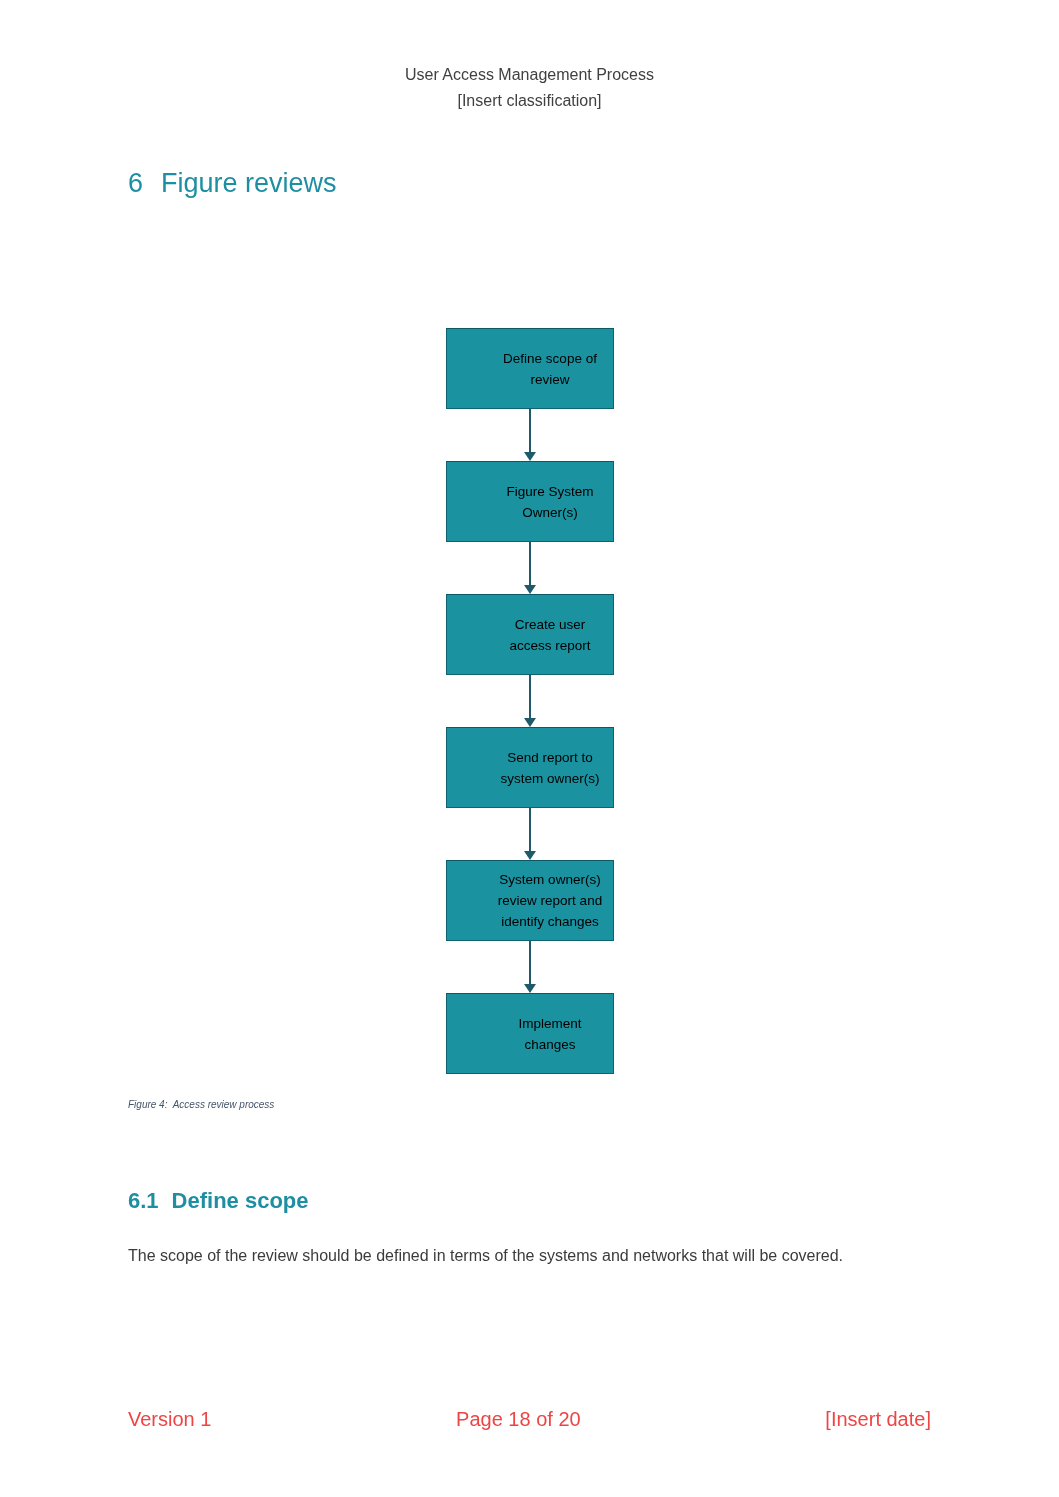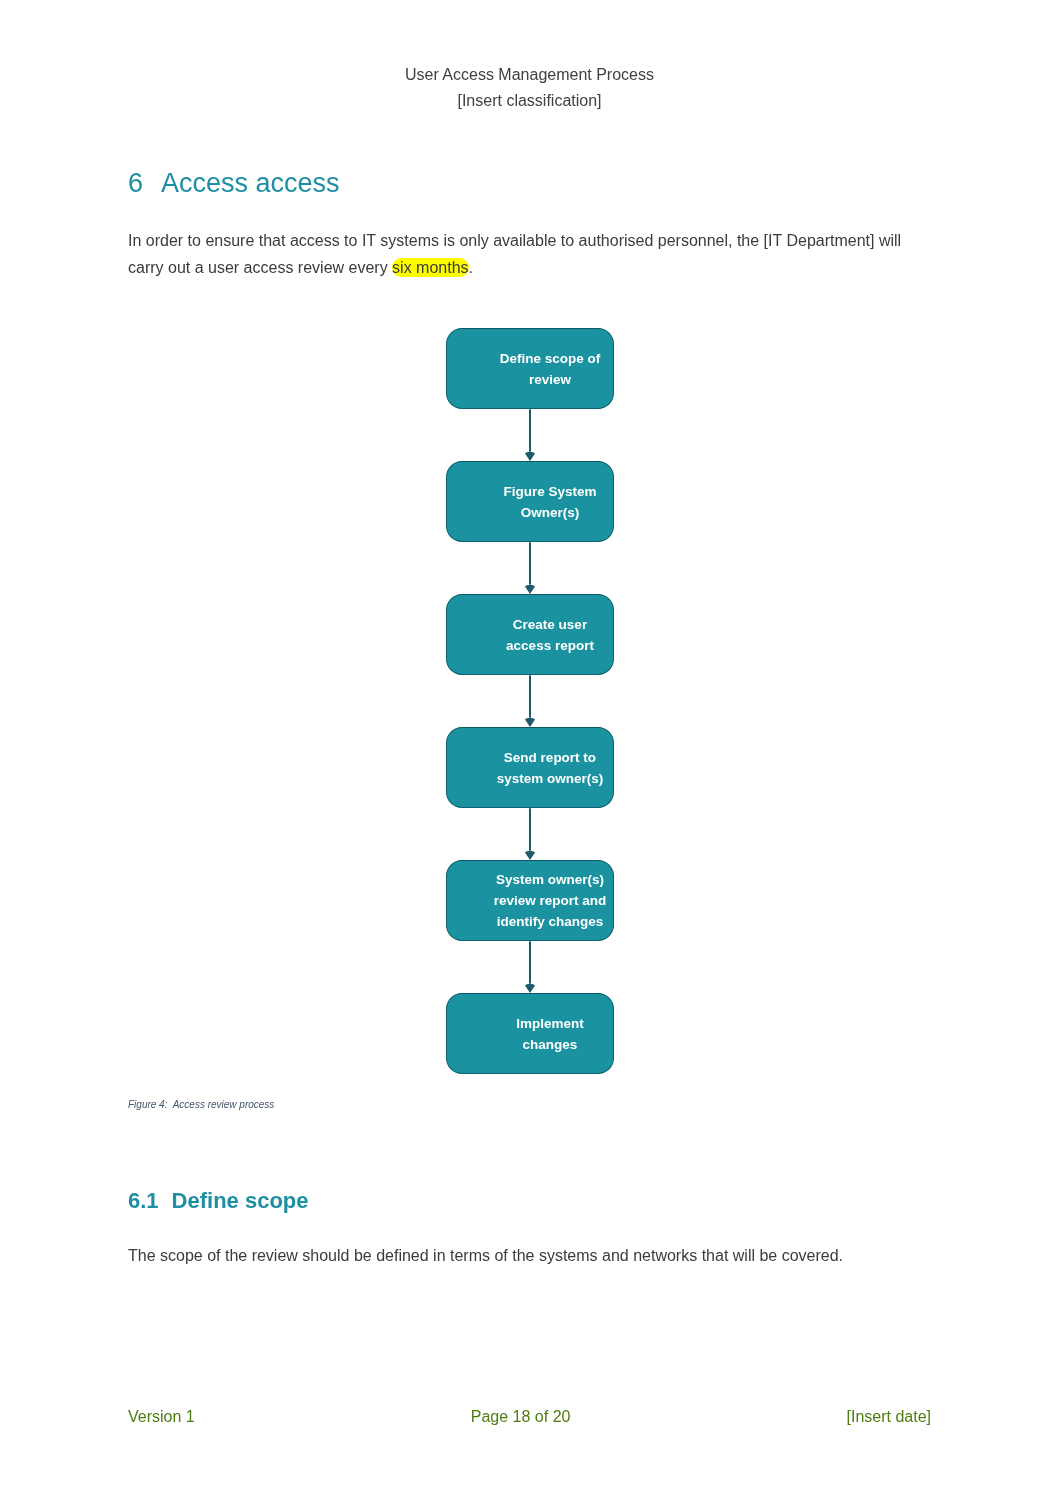--- a/index.html
+++ b/index.html
@@ -1,15 +1,15 @@
 <!DOCTYPE html>
 <html><head>
 <meta charset="utf-8">
 <style>
-  * { margin: 0; padding: 0; box-sizing: border-box; border-radius: 16px; }
+  * { margin: 0; padding: 0; box-sizing: border-box; }
   html, body { background: #ffffff; }
   .page {
     position: relative;
     width: 1059px;
     height: 1497px;
     background: #ffffff;
     font-family: "Liberation Sans", sans-serif;
     color: #3b3b3b;
     overflow: hidden;
   }
@@ -59,23 +59,23 @@
     display: flex;
     flex-direction: column;
     align-items: center;
   }
   .flow-box {
     width: 168px;
     height: 81px;
     background: #1a92a0;
     border: 1px solid #0d6370;
     border-top-color: #0b5965;
-    color: #ffffff;
+    color: #000000;
     font-size: 13.5px;
-    font-weight: 700;
+    font-weight: 400;
     line-height: 21px;
     text-align: center;
     display: flex;
     align-items: center;
     justify-content: center;
     white-space: pre-line;
     padding-left: 40px;
   }
   .connector {
     height: 52px;
@@ -102,39 +102,38 @@
     color: #44546a;
     white-space: pre-wrap;
   }
   .foot {
     position: absolute;
     top: 1408px; left: 128px;
     width: 803px;
     display: flex;
     justify-content: space-between;
     align-items: baseline;
-    font-size: 16px;
-    color: #4d7c0f;
+    font-size: 20px;
+    color: #ef4444;
   }
 </style>
 </head>
 <body>
 
 <div class="page">
 
   <div class="hdr">
     <div>User Access Management Process</div>
     <div>[Insert classification]</div>
   </div>
 
   <div class="h1">
-    <span class="num">6</span><span>Access access</span>
+    <span class="num">6</span><span>Figure reviews</span>
   </div>
 
-  <p class="body-p p-intro"><span>In order to ensure that access to IT systems is only available to authorised personnel, the [IT Department] will carry out a user access review every </span><mark class="hl">six months</mark><span>.</span></p>
 
   <div class="flow">
     <div class="flow-box">Define scope of
 review</div>
     <div class="connector">
       <div class="line"></div>
       <div class="head"></div>
     </div>
     <div class="flow-box">Figure System
 Owner(s)</div>

